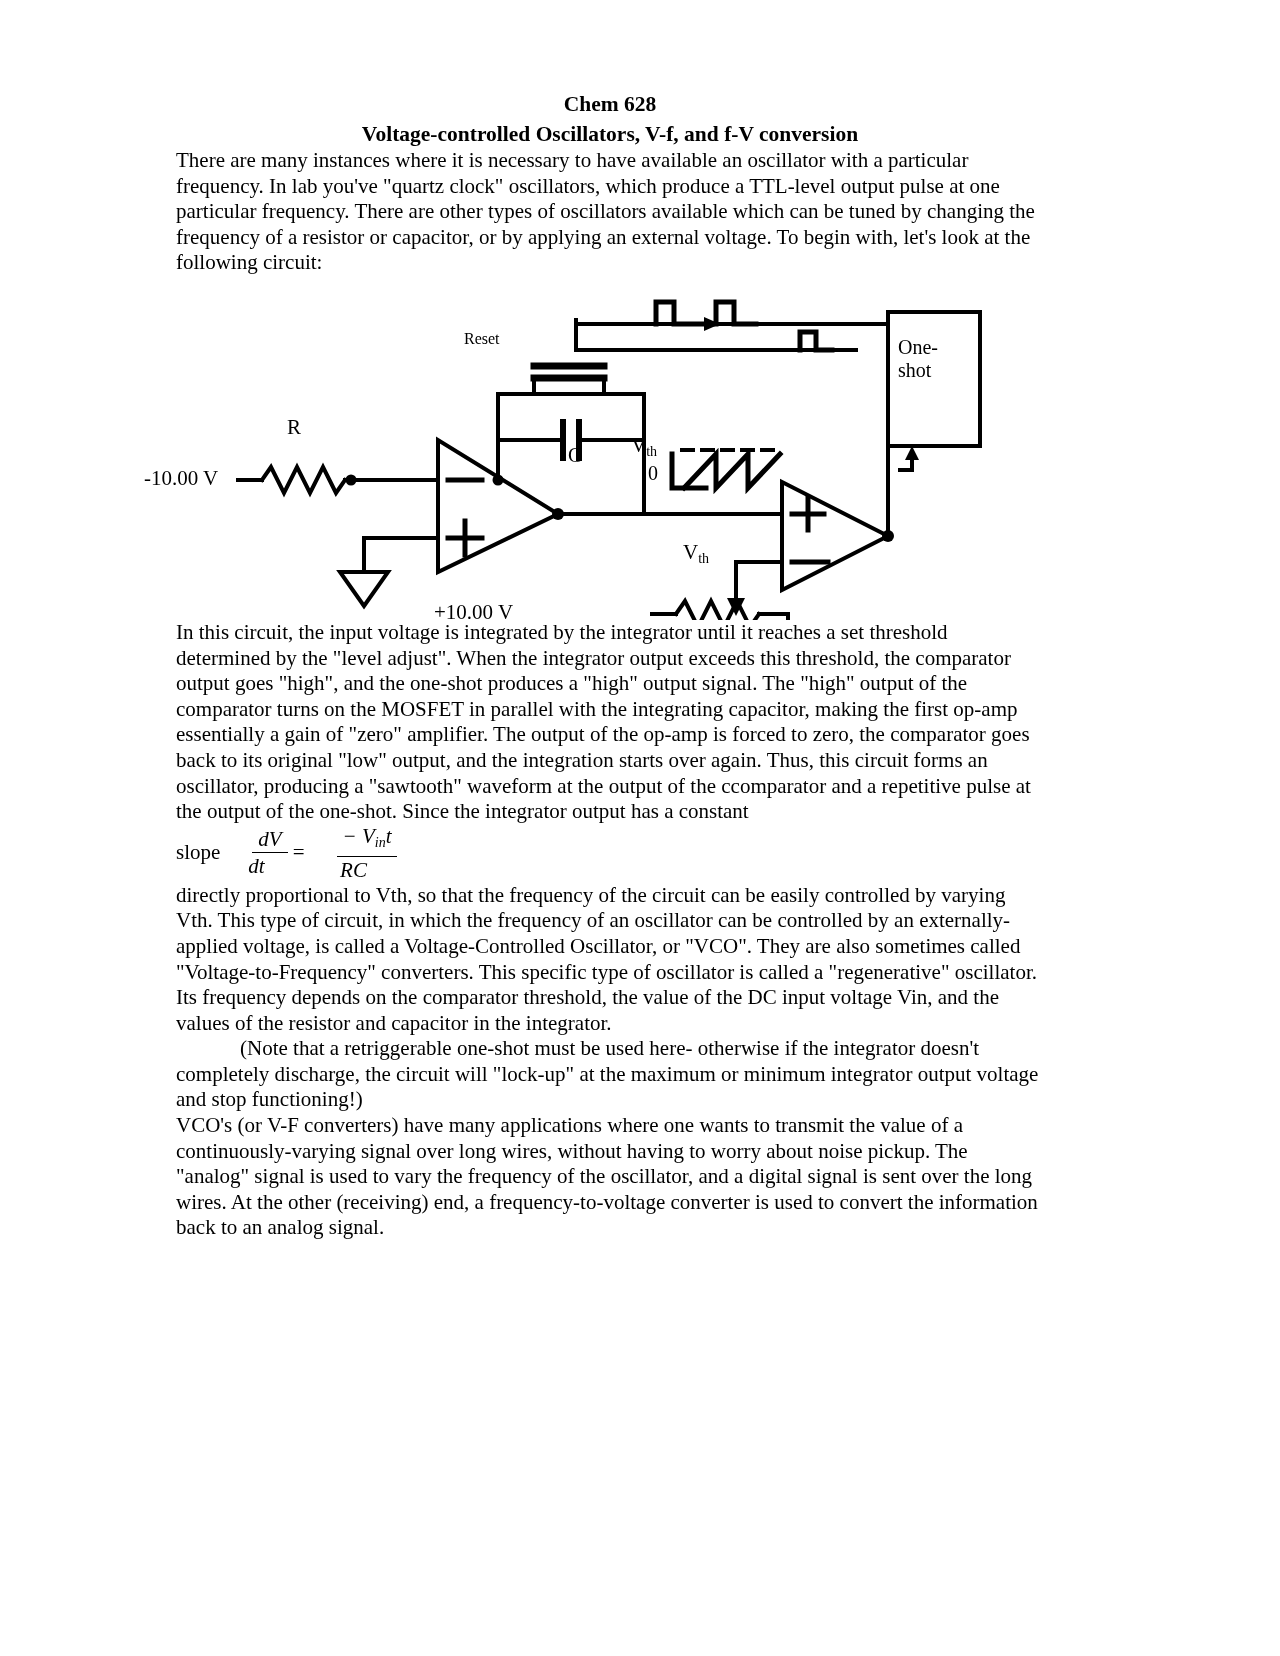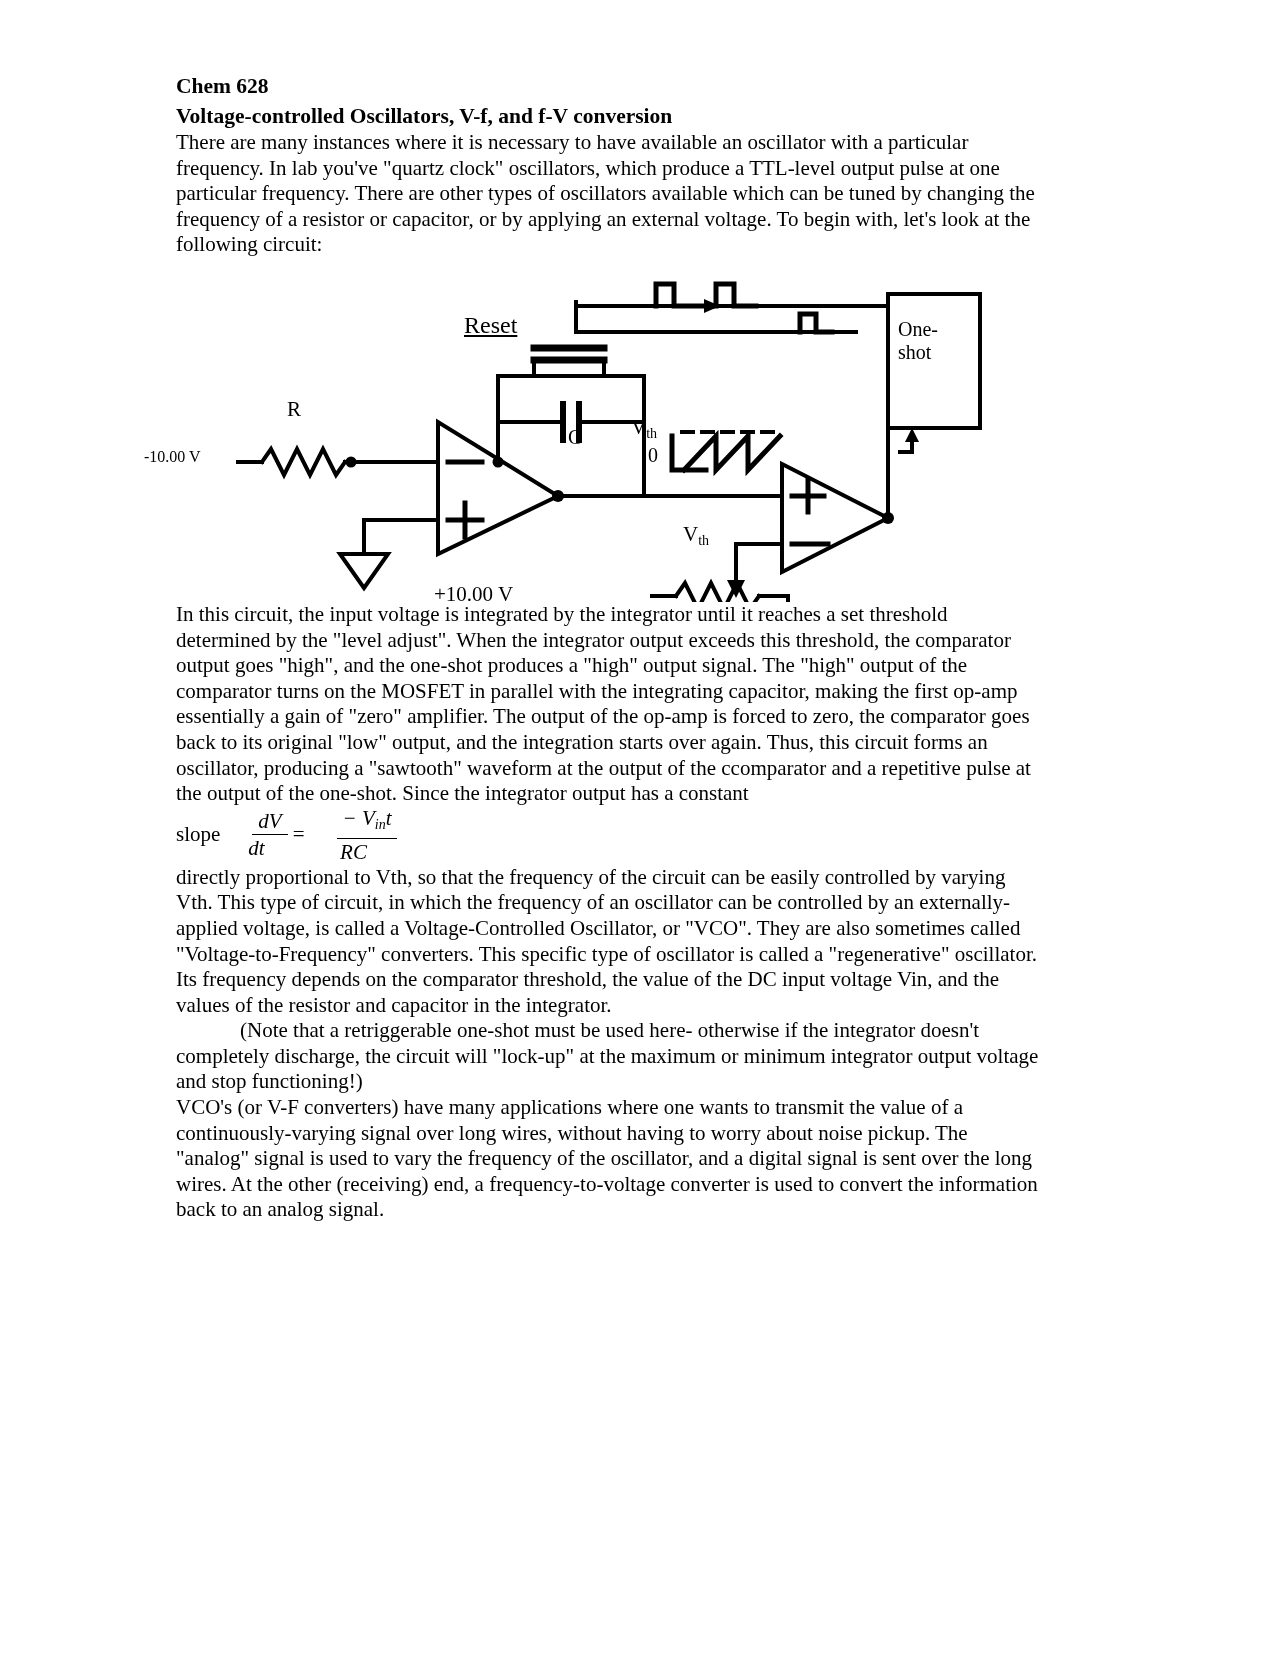--- a/index.html
+++ b/index.html
@@ -21,25 +21,25 @@
     height: 1656px;
     background: #ffffff;
   }
   .content {
     position: absolute;
     left: 176px;
     top: 0;
     width: 868px;
   }
   .title-block {
-    text-align: left;
+    text-align: center;
     font-weight: bold;
     font-size: 21.5px;
     line-height: 28px;
-    padding-top: 72px;
+    padding-top: 90px;
   }
   .title-line2 {
     margin-top: 2px;
   }
   p.body-par {
     font-size: 21px;
     line-height: 25.6px;
     margin: 0;
     text-align: left;
   }
@@ -185,28 +185,28 @@
           <path d="M 606 272 L 560 272 L 560 306"></path>
           <path d="M 476 324 L 500 324"></path>
           <path d="M 500 324 l 9 -13 l 13 26 l 13 -26 l 13 26 l 13 -26 l 13 26 l 9 -13"></path>
           <path d="M 583 324 L 612 324 L 612 348"></path>
 
           <path d="M 560 300 L 560 318"></path>
           <path d="M 551 308 L 569 308 L 560 326 Z" fill="#000" stroke="none"></path>
         </g>
       </svg>
 
-      <div style="position:absolute;left:288px;top:40px;font-size:24px;text-decoration:underline;">Reset</div>
+      <div style="position:absolute;left:288px;top:40px;font-size:16px;">Reset</div>
       <div style="position:absolute;left:722px;top:46px;font-size:20px;line-height:23px;">
         <div>One-</div>
         <div>shot</div>
       </div>
       <div style="position:absolute;left:111px;top:125px;font-size:21px;">R</div>
       <div style="position:absolute;left:392px;top:154px;font-size:20px;">C</div>
-      <div style="position:absolute;left:-32px;top:176px;font-size:16px;">-10.00 V</div>
+      <div style="position:absolute;left:-32px;top:176px;font-size:21px;">-10.00 V</div>
       <div style="position:absolute;left:258px;top:310px;font-size:21px;">+10.00 V</div>
 
       <div style="position:absolute;left:455px;top:143px;font-size:21px;">
         <span>V</span><span style="font-size:14px;vertical-align:-4px;">th</span>
       </div>
       <div style="position:absolute;left:472px;top:172px;font-size:20px;">0</div>
 
       <div style="position:absolute;left:507px;top:250px;font-size:21px;">
         <span>V</span><span style="font-size:14px;vertical-align:-4px;">th</span>
       </div>

